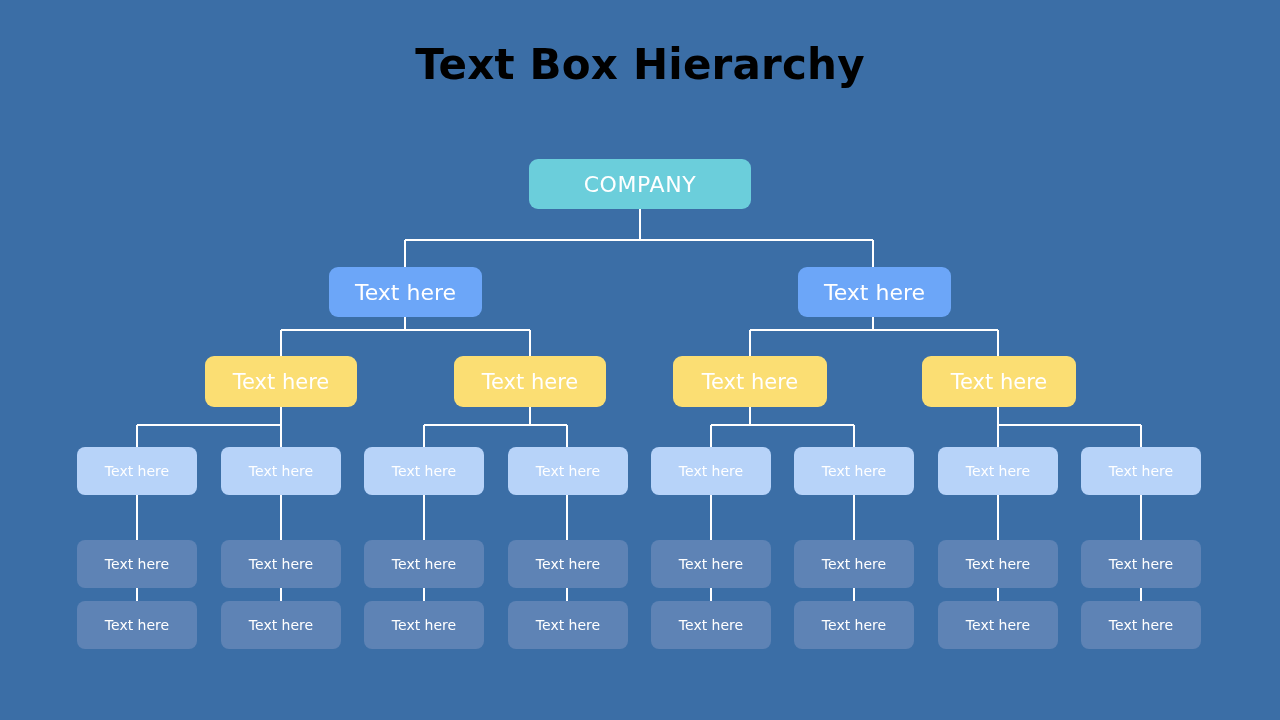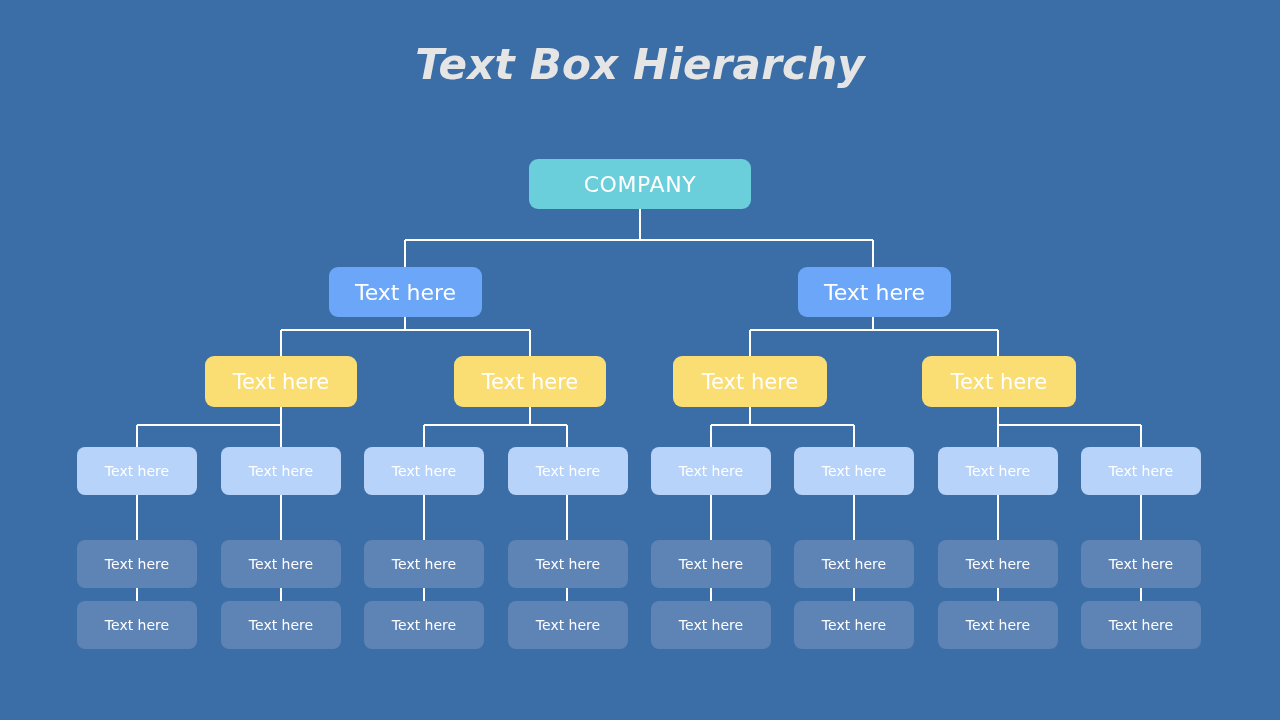--- a/index.html
+++ b/index.html
@@ -80,21 +80,21 @@
     border-radius: 8px;
   }
 </style>
 </head>
 <body style="background: rgb(59, 110, 166);">
 
 <div id="stage" style="width: 1280px; height: 720px;">
 
   <div id="bg" style="background: rgb(59, 110, 166);"></div>
 
-  <div id="title" style="color: #e5e5e5; font-style: italic;">Text Box Hierarchy</div>
+  <div id="title" style="color: #000000;">Text Box Hierarchy</div>
 
   <svg id="links" viewBox="0 0 1280 720" width="1280" height="720" aria-hidden="true">
       <line x1="640" y1="209" x2="640" y2="240" stroke="#ffffff" stroke-width="1.6" shape-rendering="crispEdges"></line>
       <line x1="405" y1="240" x2="873" y2="240" stroke="#ffffff" stroke-width="1.6" shape-rendering="crispEdges"></line>
       <line x1="405" y1="240" x2="405" y2="267" stroke="#ffffff" stroke-width="1.6" shape-rendering="crispEdges"></line>
       <line x1="873" y1="240" x2="873" y2="267" stroke="#ffffff" stroke-width="1.6" shape-rendering="crispEdges"></line>
       <line x1="405" y1="317" x2="405" y2="330" stroke="#ffffff" stroke-width="1.6" shape-rendering="crispEdges"></line>
       <line x1="281" y1="330" x2="530" y2="330" stroke="#ffffff" stroke-width="1.6" shape-rendering="crispEdges"></line>
       <line x1="281" y1="330" x2="281" y2="356" stroke="#ffffff" stroke-width="1.6" shape-rendering="crispEdges"></line>
       <line x1="530" y1="330" x2="530" y2="356" stroke="#ffffff" stroke-width="1.6" shape-rendering="crispEdges"></line>

